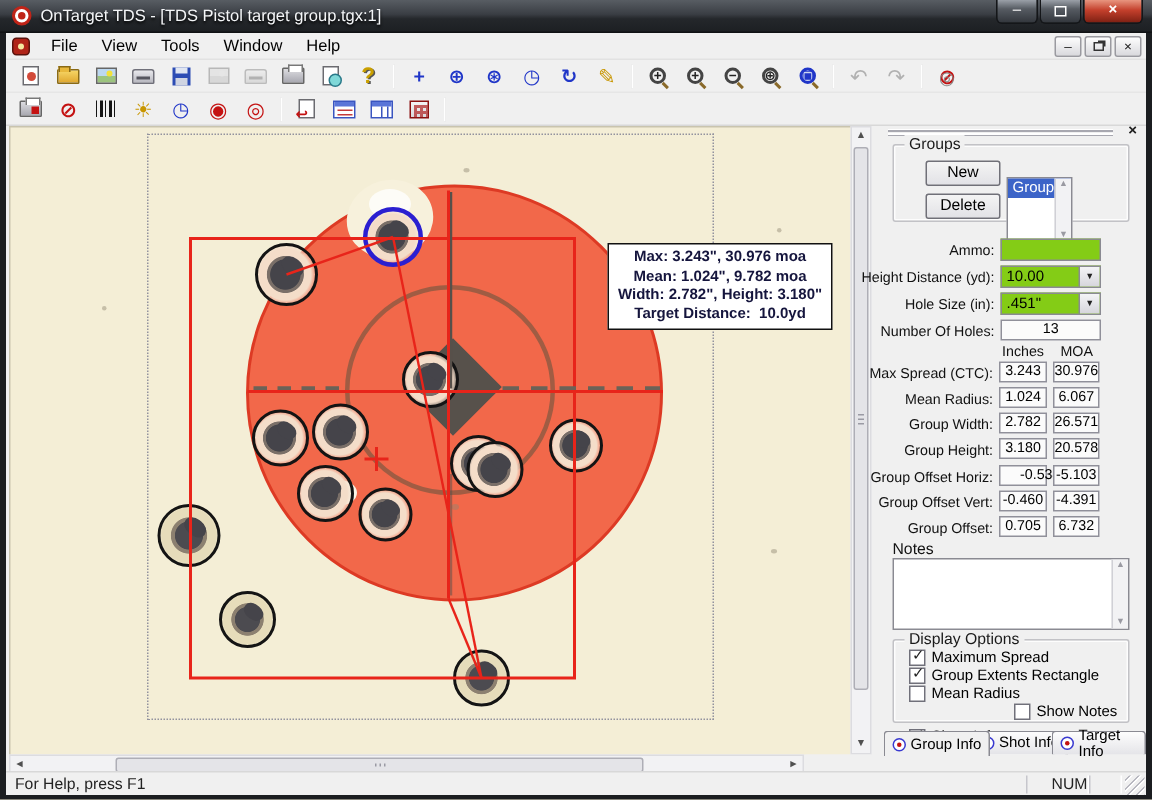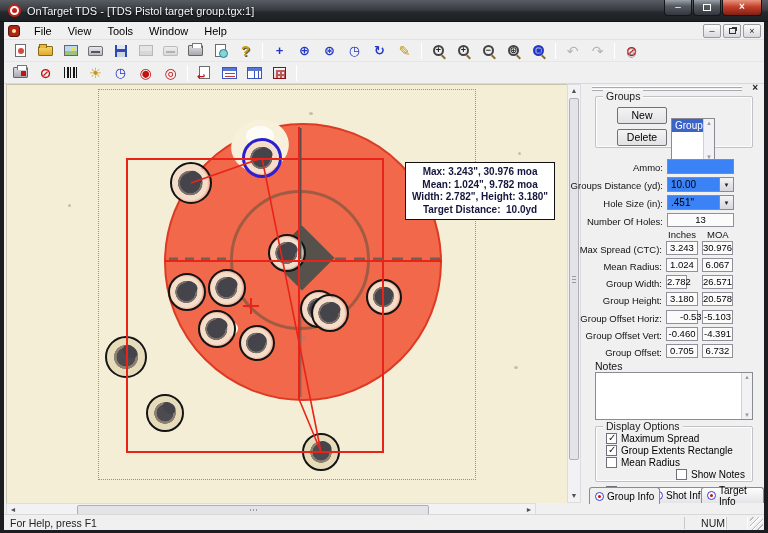--- a/index.html
+++ b/index.html
@@ -112,21 +112,21 @@
   .pclose { position:absolute; right:6px; top:-2px; font-size:10px; font-weight:bold; color:#222; }
   .gbox { position:absolute; border:1px solid #c2c2c6; box-shadow:inset 0 0 0 1px #fdfdfd; border-radius:2px; }
   .gbox-label { position:absolute; background:#f0f0f0; padding:0 3px; font-size:10.5px; color:#1a1a1a; }
   .btn { position:absolute; background:linear-gradient(#f4f4f4,#e2e2e6); border:1px solid #707078; border-radius:2px; text-align:center; font-size:10.5px; line-height:15px; }
   .listbox { position:absolute; background:#fff; border:1px solid #8a8a92; }
   .lb-row { height:13px; font-size:10px; padding:0 3px; line-height:13px; }
   .lb-row.sel { background:#3c64c8; color:#fff; }
   .lb-sb { position:absolute; right:0; top:0; bottom:0; width:11px; border-left:1px solid #d0d0d6; background:#f2f2f4; }
   .lb-sb span { position:absolute; left:0; right:0; text-align:center; font-size:6px; color:#9a9aa2; }
   .flabel { position:absolute; white-space:nowrap; font-size:9.5px; color:#111; }
-  .field { position:absolute; background:#3b82f6; border:1px solid #8a8a92; font-size:10px; line-height:13px; padding:0 3px; }
+  .field { position:absolute; background:#84cc16; border:1px solid #8a8a92; font-size:10px; line-height:13px; padding:0 3px; }
   .combo-arrow { position:absolute; right:0; top:0; bottom:0; width:14px; background:linear-gradient(#f4f4f6,#d6d6dc); border-left:1px solid #8a8a92; font-size:6px; color:#222; text-align:center; line-height:14px; }
   .statbox { position:absolute; background:#fbfbfb; border:1px solid #90909a; height:14px; font-size:9.5px; text-align:center; line-height:12px; }
   .colhead { position:absolute; font-size:9.5px; color:#111; }
   .notes { position:absolute; background:#fff; border:1px solid #8a8a92; }
   .check { position:absolute; display:flex; align-items:center; gap:4px; font-size:10px; }
   .cbox { width:11px; height:11px; background:#fff; border:1px solid #70707a; position:relative; flex:none; }
   .check.on .cbox::after { content:"✓"; position:absolute; left:1px; top:-2px; font-size:10px; font-weight:bold; color:#222; }
   .ptab { position:absolute; top:403px; height:16px; border:1px solid #8a8a92; border-bottom:none; border-radius:3px 3px 0 0; background:linear-gradient(#fdfdfd,#e4e4e8); display:flex; align-items:center; gap:3px; padding:0 5px; font-size:10px; }
   .ptab.active { background:#f0f0f0; height:17px; z-index:2; }
   .tab-ic { width:9px; height:9px; border-radius:50%; border:1.5px solid #3a3ad0; background:#fff; position:relative; flex:none; }
@@ -372,42 +372,42 @@
           </div>
         <div class="lb-sb">
           <span style="top:1px;">▲</span>
           <span style="bottom:1px;">▼</span>
         </div>
       </div>
 
       <span class="flabel" style="right:101px;top:78px;">Ammo:</span>
       <div class="field" style="left:83px;top:75px;width:67px;height:15px;"></div>
 
-      <span class="flabel" style="right:101px;top:96px;">Groups Distance (yd):</span>
+      <span class="flabel" style="right:101px;top:96px;">Height Distance (yd):</span>
       <div class="field" style="left:83px;top:93px;width:67px;height:15px;"><span>10.00</span><span class="combo-arrow">▼</span></div>
 
       <span class="flabel" style="right:101px;top:114px;">Hole Size (in):</span>
       <div class="field" style="left:83px;top:111px;width:67px;height:15px;"><span>.451"</span><span class="combo-arrow">▼</span></div>
 
       <span class="flabel" style="right:101px;top:132px;">Number Of Holes:</span>
       <div class="statbox" style="left:83px;top:129px;width:67px;">13</div>
 
       <span class="colhead" style="left:84px;top:145px;">Inches</span>
       <span class="colhead" style="left:123px;top:145px;">MOA</span>
 
       <span class="flabel" style="right:102px;top:160px;">Max Spread (CTC):</span>
       <div class="statbox" style="left:82px;top:157px;width:32px;">3.243</div>
       <div class="statbox" style="left:118px;top:157px;width:31px;">30.976</div>
 
       <span class="flabel" style="right:102px;top:177px;">Mean Radius:</span>
       <div class="statbox" style="left:82px;top:174px;width:32px;">1.024</div>
       <div class="statbox" style="left:118px;top:174px;width:31px;">6.067</div>
 
       <span class="flabel" style="right:102px;top:194px;">Group Width:</span>
-      <div class="statbox" style="left:82px;top:191px;width:21px;">2.782</div>
+      <div class="statbox" style="left:82px;top:191px;width:32px;">2.782</div>
       <div class="statbox" style="left:118px;top:191px;width:31px;">26.571</div>
 
       <span class="flabel" style="right:102px;top:211px;">Group Height:</span>
       <div class="statbox" style="left:82px;top:208px;width:32px;">3.180</div>
       <div class="statbox" style="left:118px;top:208px;width:31px;">20.578</div>
 
       <span class="flabel" style="right:102px;top:229px;">Group Offset Horiz:</span>
       <div class="statbox" style="left:82px;top:226px;width:32px;padding-left:13px;">-0.534</div>
       <div class="statbox" style="left:118px;top:226px;width:31px;">-5.103</div>
 

